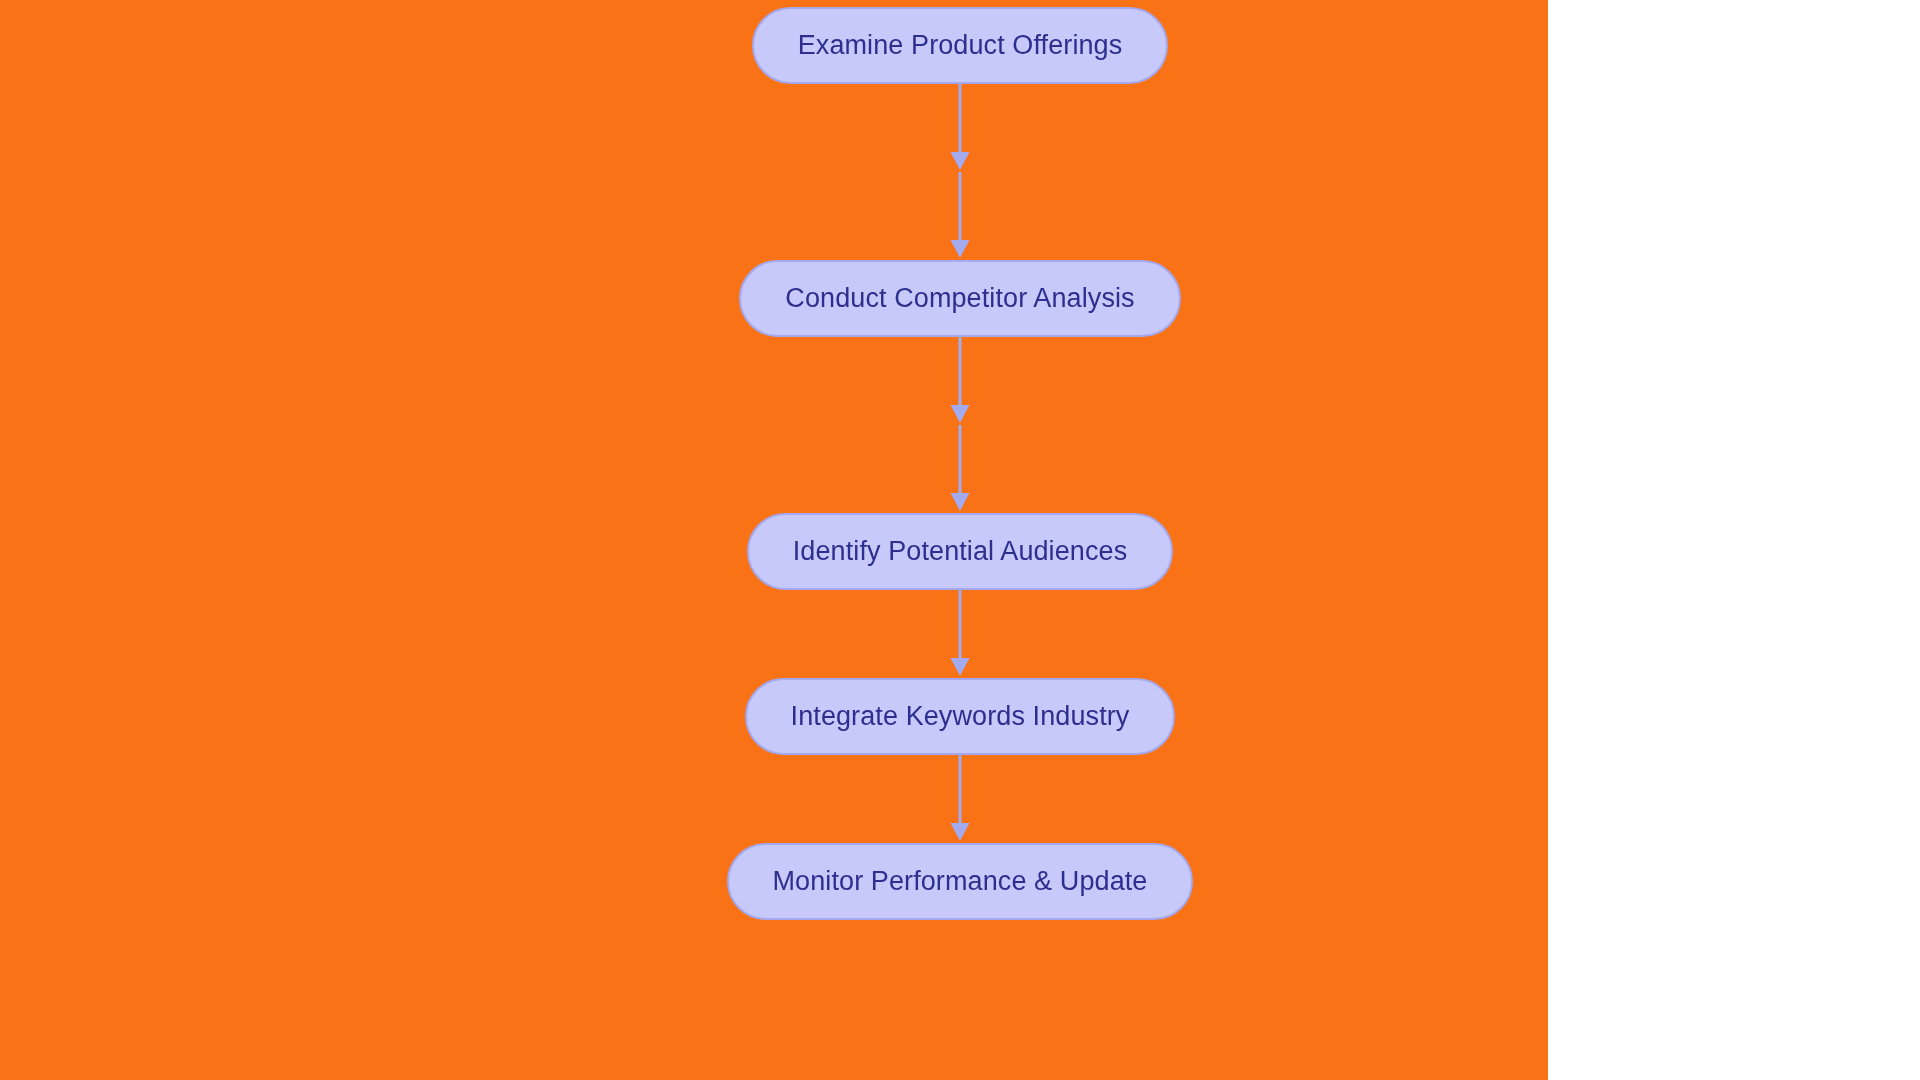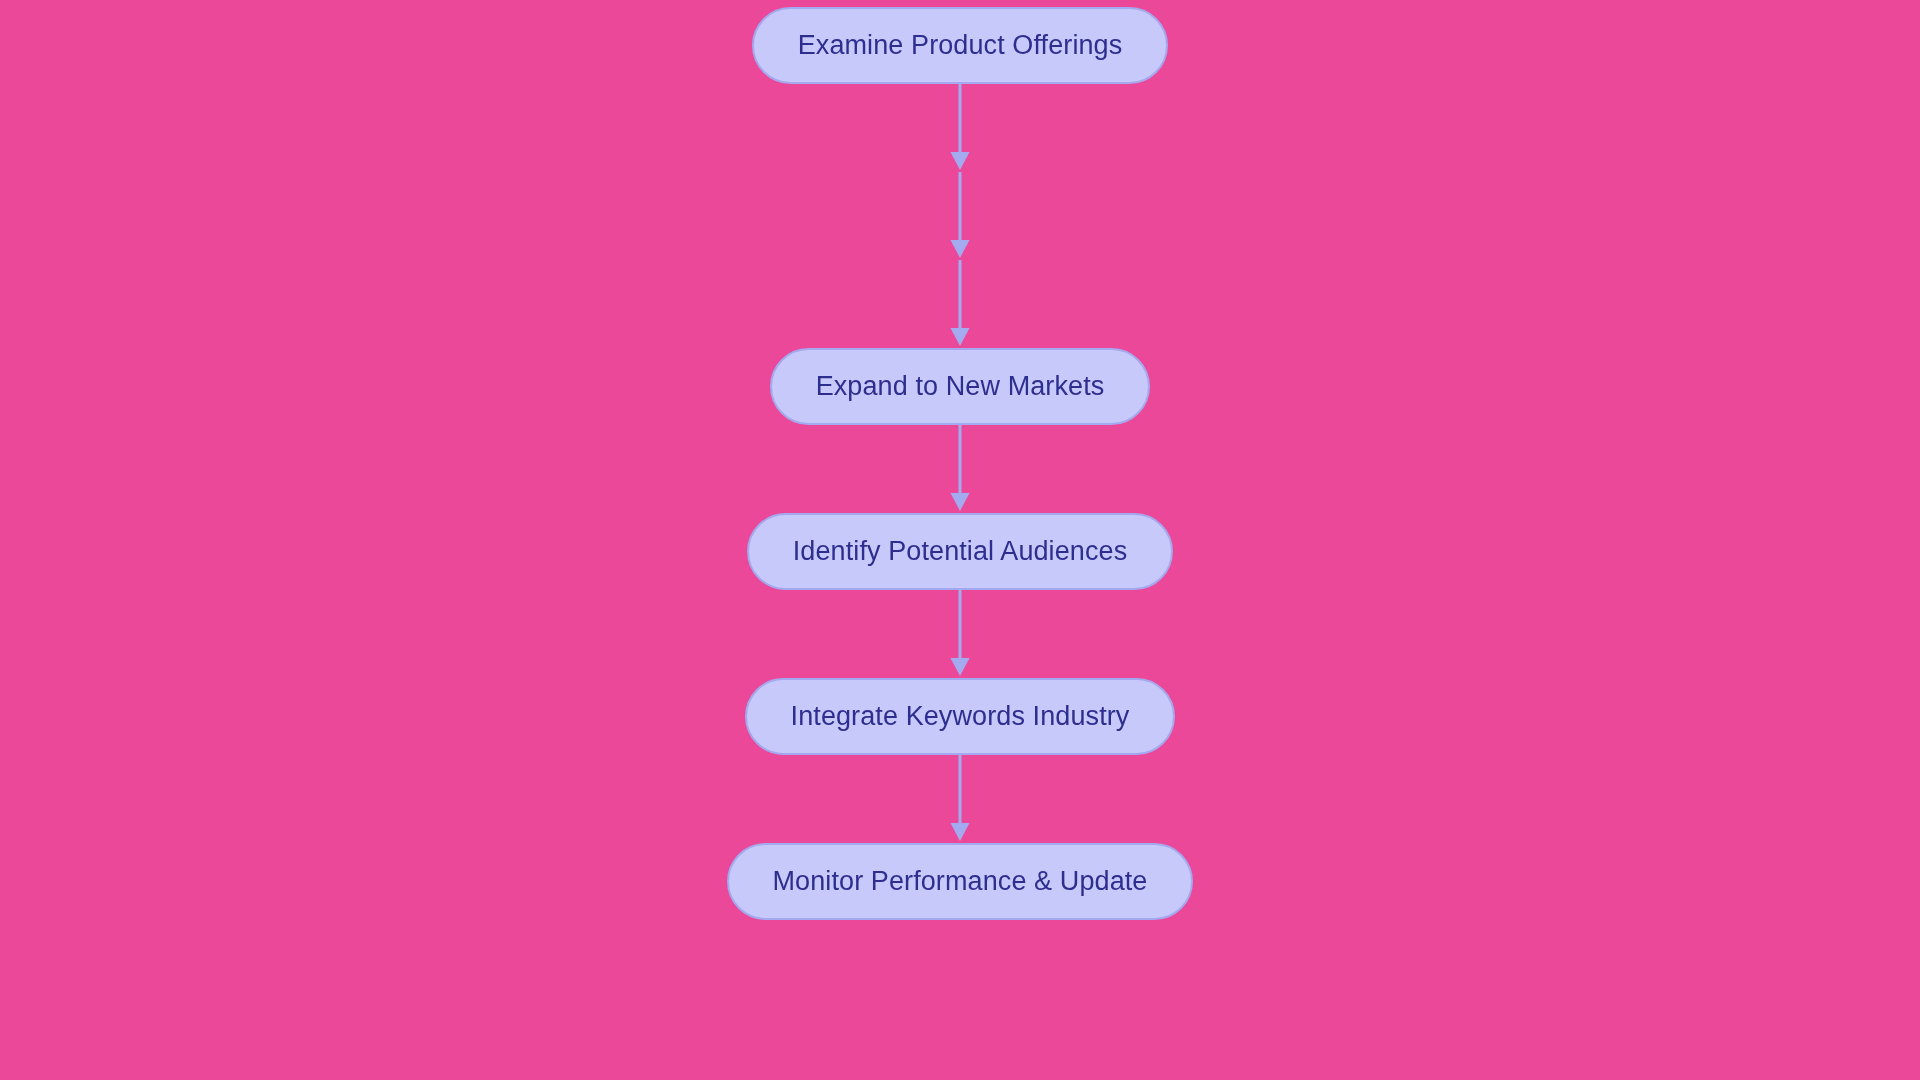--- a/index.html
+++ b/index.html
@@ -10,23 +10,23 @@
   }
   body {
     width: 1920px;
     height: 1080px;
     overflow: hidden;
     font-family: "Liberation Sans", sans-serif;
   }
 
   #flow-root {
     position: relative;
-    width: 1920px;
+    width: 1548px;
     height: 1080px;
-    background: #ec4899;
+    background: #f97316;
   }
 
   
   #flow-column {
     position: absolute;
     left: 0;
     top: 0;
     width: 1920px;
     height: 1080px;
     display: flex;
@@ -96,31 +96,31 @@
     </div>
 
 
     <div class="flow-connector">
       <svg width="24" height="88" viewBox="0 0 24 88" aria-hidden="true">
         <line x1="12" y1="0" x2="12" y2="70" stroke="#a3aaef" stroke-width="3"></line>
         <polygon points="12,86 2.5,68 21.5,68" fill="#a3aaef"></polygon>
       </svg>
     </div>
 
+    <div class="flow-node">
+      <span class="flow-node-label">Conduct Competitor Analysis</span>
+    </div>
 
     <div class="flow-connector">
       <svg width="24" height="88" viewBox="0 0 24 88" aria-hidden="true">
         <line x1="12" y1="0" x2="12" y2="70" stroke="#a3aaef" stroke-width="3"></line>
         <polygon points="12,86 2.5,68 21.5,68" fill="#a3aaef"></polygon>
       </svg>
     </div>
 
-    <div class="flow-node">
-      <span class="flow-node-label">Expand to New Markets</span>
-    </div>
 
     <div class="flow-connector">
       <svg width="24" height="88" viewBox="0 0 24 88" aria-hidden="true">
         <line x1="12" y1="0" x2="12" y2="70" stroke="#a3aaef" stroke-width="3"></line>
         <polygon points="12,86 2.5,68 21.5,68" fill="#a3aaef"></polygon>
       </svg>
     </div>
 
     <div class="flow-node">
       <span class="flow-node-label">Identify Potential Audiences</span>

